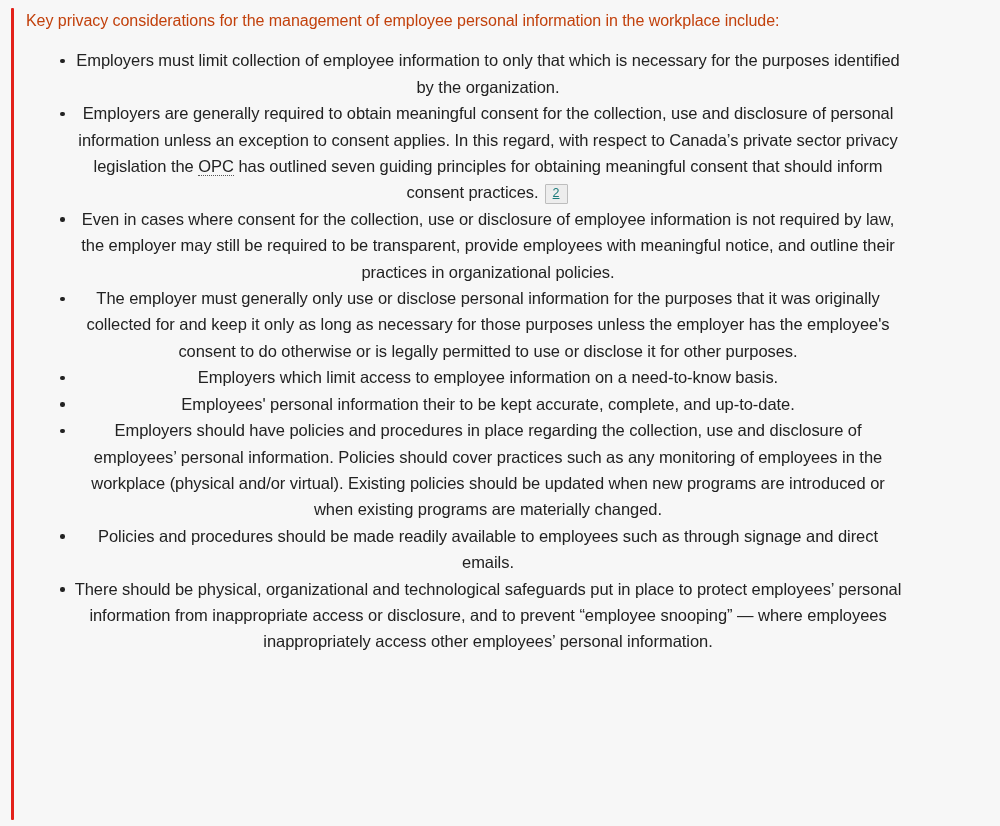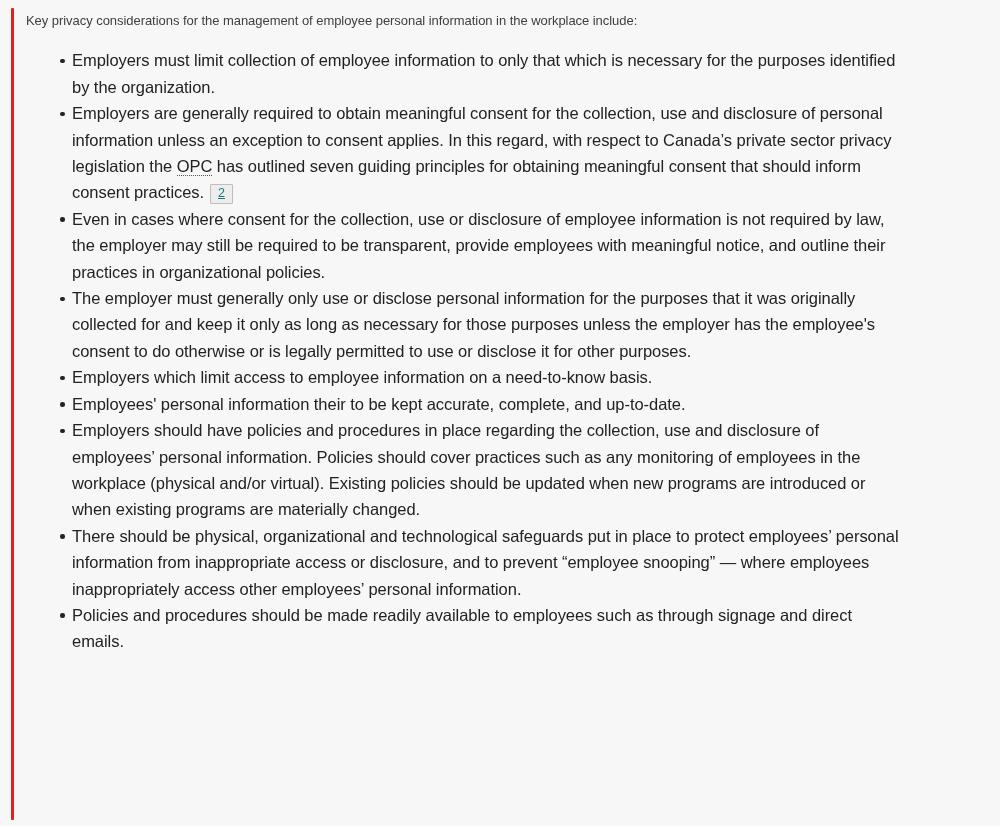--- a/index.html
+++ b/index.html
@@ -30,40 +30,41 @@
     top: 8px;
     width: 3px;
     height: 812px;
     background: #e32119;
     border-radius: 1px;
   }
 
   #intro-paragraph {
     margin: 0;
     padding: 0 60px 0 0;
-    font-size: 13px;
+    font-size: 16px;
     line-height: 26.4px;
     letter-spacing: -0.05px;
-    color: #404040;
+    color: #c2410c;
   }
 
   #considerations-list {
     list-style: none;
     margin: 13px 0 0 0;
     padding: 0;
   }
 
   #considerations-list > li {
     position: relative;
     margin: 0 0 0 0;
     padding: 0 96px 0 46px;
     font-size: 16.5px;
     line-height: 26.4px;
     letter-spacing: -0.05px;
     color: #222222;
+    text-align: center;
   }
 
   #considerations-list > li::before {
     content: "";
     position: absolute;
     left: 34px;
     top: 11.5px;
     width: 4.5px;
     height: 4.5px;
     border-radius: 50%;
@@ -129,21 +130,21 @@
     <li>
       <span>Employees' personal information their to be kept accurate, complete, and up-to-date.</span>
     </li>
 
     <li>
       <span>Employers should have policies and procedures in place regarding the collection, use and disclosure of employees’ personal information. Policies should cover practices such as any monitoring of employees in the workplace (physical and/or virtual). Existing policies should be updated when new programs are introduced or when existing programs are materially changed.</span>
     </li>
 
 
     <li>
-      <span>There should be physical, organizational and technological safeguards put in place to protect employees’ personal information from inappropriate access or disclosure, and to prevent “employee snooping” — where employees inappropriately access other employees’ personal information.</span>
+      <span>Policies and procedures should be made readily available to employees such as through signage and direct emails.</span>
     </li>
 
     <li>
-      <span>Policies and procedures should be made readily available to employees such as through signage and direct emails.</span>
+      <span>There should be physical, organizational and technological safeguards put in place to protect employees’ personal information from inappropriate access or disclosure, and to prevent “employee snooping” — where employees inappropriately access other employees’ personal information.</span>
     </li>
 
   </ul>
 </div>
 
 </body></html>

